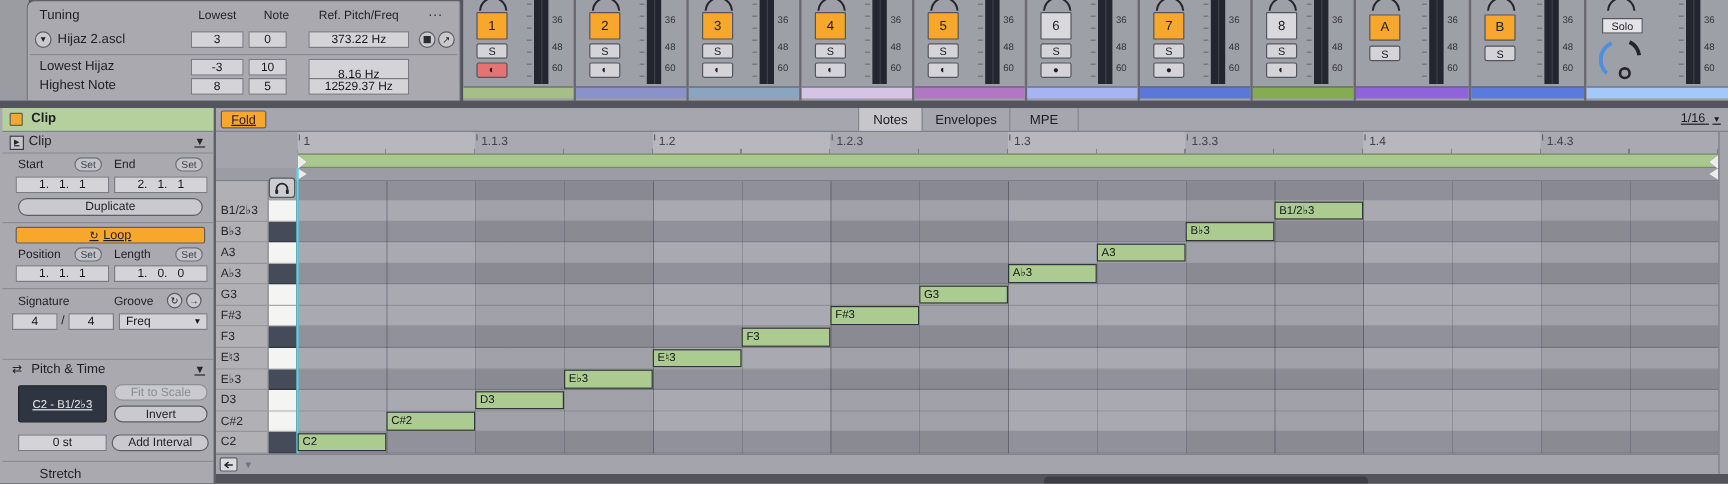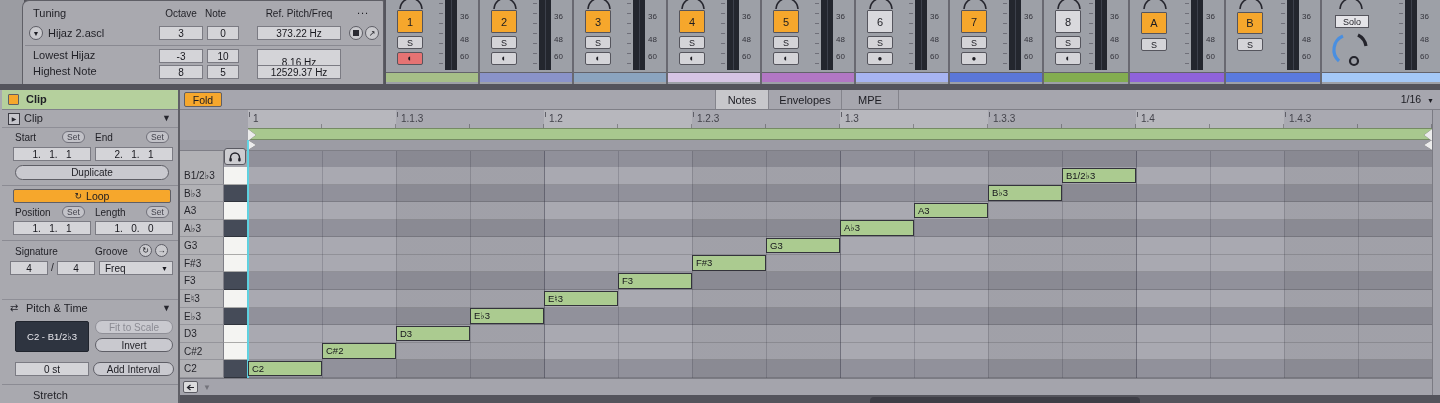--- a/index.html
+++ b/index.html
@@ -1,19 +1,19 @@
 <!DOCTYPE html>
 <html><head>
 <meta charset="utf-8">
 <style>
   html,body{margin:0;padding:0;background:#55555d;}
   #app{position:relative;width:1440px;height:403px;overflow:hidden;
        font-family:"Liberation Sans",sans-serif;color:#1e1e24;
        -webkit-font-smoothing:antialiased;}
-  .abs{position:absolute;}
+  .abs{position:absolute;text-decoration:underline;}
   .lbl{position:absolute;font-size:11px;color:#1f1f25;white-space:nowrap;}
   .sm{font-size:10px;}
   .fld{position:absolute;background:#d4d4d8;border:1px solid #7b7b83;
        font-size:10px;color:#17171d;display:flex;align-items:center;
        justify-content:center;white-space:pre;box-sizing:border-box;}
   .pill{position:absolute;background:#c9c9cf;border:1px solid #5e5e66;border-radius:9px;
         font-size:10px;color:#1e1e24;display:flex;align-items:center;justify-content:center;
         box-sizing:border-box;}
   .setpill{position:absolute;background:#c2c2c8;border:1px solid #70707a;border-radius:7px;
         font-size:8.5px;color:#40404a;display:flex;align-items:center;justify-content:center;
@@ -47,22 +47,22 @@
 </style>
 </head>
 <body>
 
 <div id="app">
 
   <div class="abs" style="left:0;top:0;width:24px;height:84px;background:#9b9ca2;"></div>
 
   <div id="tuning-panel">
     <span class="lbl" style="left:10px;top:6px;">Tuning</span>
-    <span class="lbl sm" style="left:134px;top:7px;width:48px;text-align:center;">Octave</span>
-    <span class="lbl sm" style="left:182px;top:7px;width:36px;text-align:left;">Note</span>
+    <span class="lbl sm" style="left:134px;top:7px;width:48px;text-align:center;">Lowest</span>
+    <span class="lbl sm" style="left:182px;top:7px;width:36px;text-align:right;">Note</span>
     <span class="lbl sm" style="left:232px;top:7px;width:88px;text-align:center;">Ref. Pitch/Freq</span>
     <span class="lbl" style="left:334px;top:3px;letter-spacing:1px;">...</span>
 
     <div class="circ" style="left:6px;top:25px;width:14px;height:14px;">
       <span style="font-size:7px;">▼</span>
     </div>
     <span class="lbl" style="left:25px;top:26px;">Hijaz 2.ascl</span>
     <div class="fld" style="left:136px;top:25px;width:44px;height:14px;">3</div>
     <div class="fld" style="left:184px;top:25px;width:32px;height:14px;">0</div>
     <div class="fld" style="left:234px;top:25px;width:84px;height:14px;">373.22 Hz</div>

